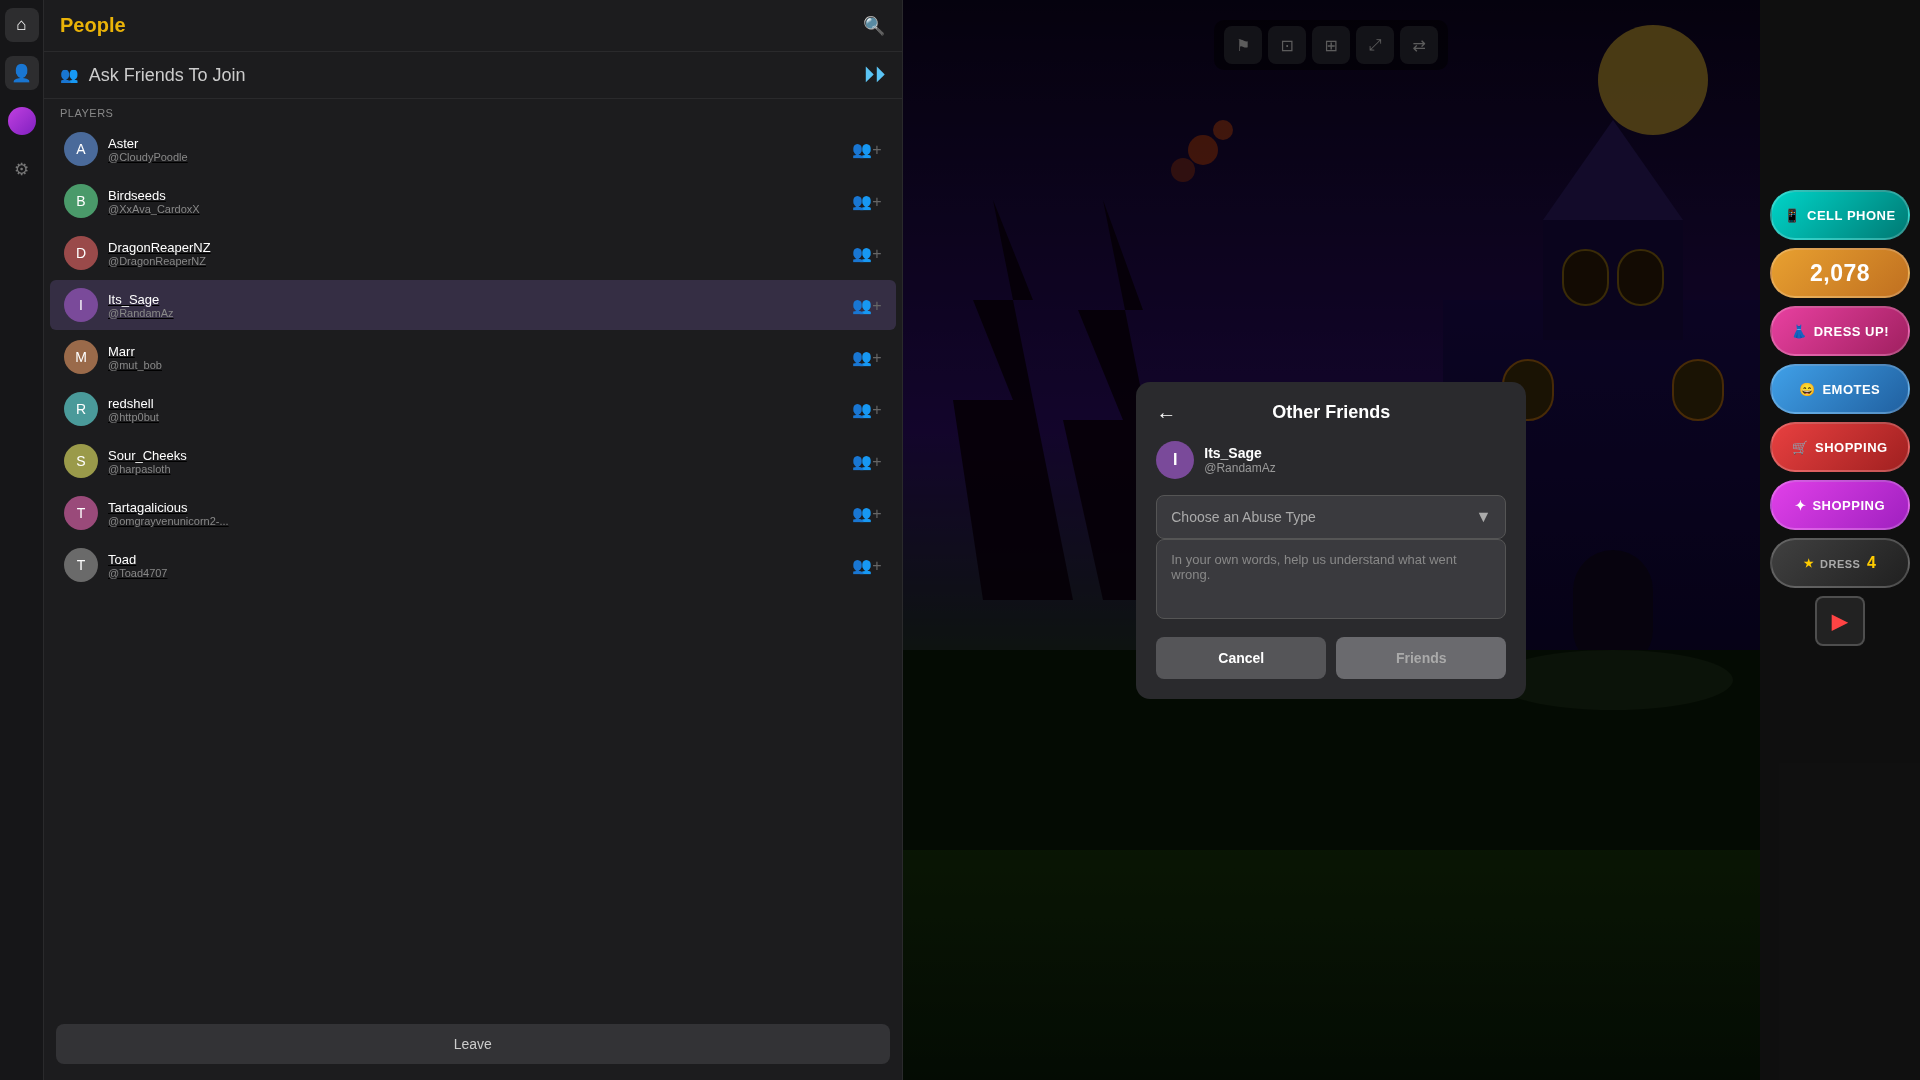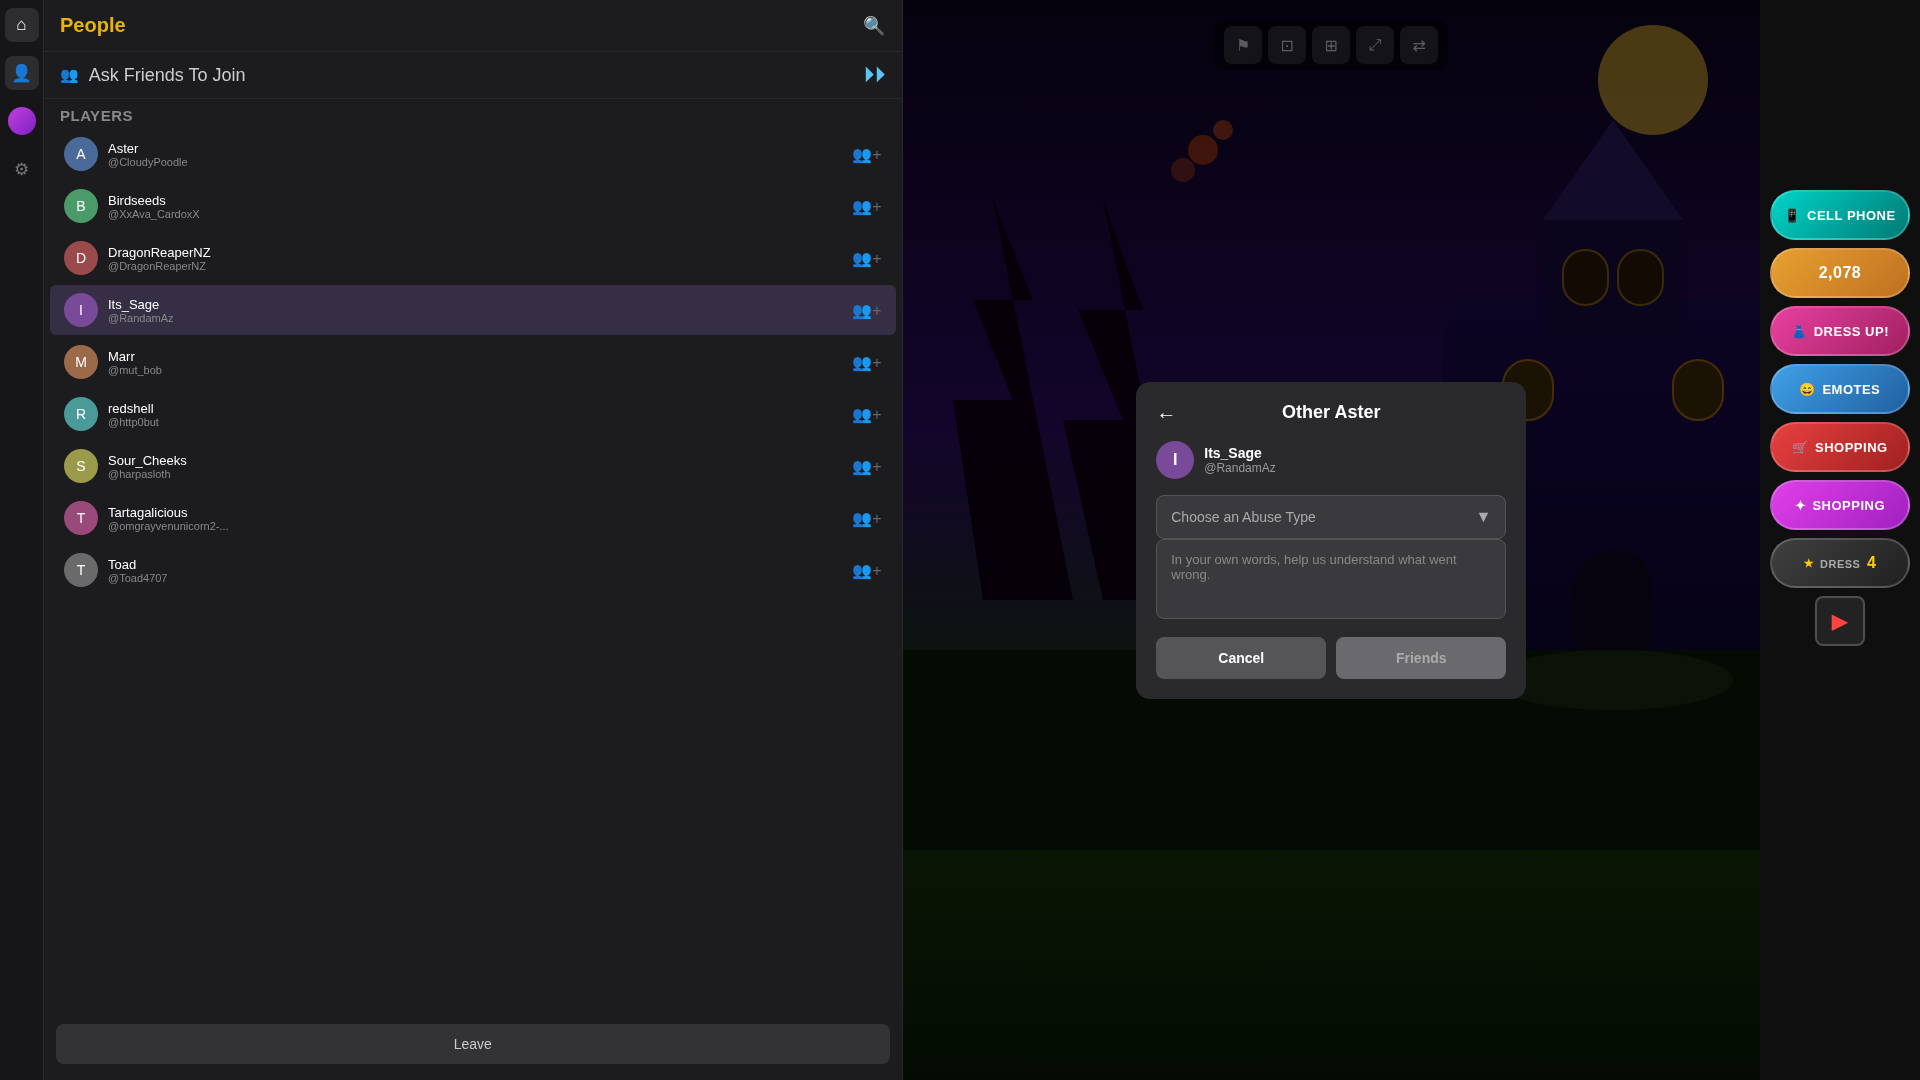--- a/index.html
+++ b/index.html
@@ -58,22 +58,22 @@
     }
 
     .toggle-icon {
       color: #5bc4f5;
       font-size: 22px;
     }
 
     .section-label {
       padding: 8px 16px 4px;
       color: #888888;
-      font-size: 15px;
-      font-weight: 700;
+      font-size: 11px;
+      font-weight: 400;
       letter-spacing: 0.5px;
     }
 
     .player-row {
       display: flex;
       align-items: center;
       justify-content: space-between;
       padding: 8px 14px;
       cursor: pointer;
       border-radius: 6px;
@@ -99,20 +99,21 @@
       align-items: center;
       justify-content: center;
       font-size: 14px;
       color: #fff;
       overflow: hidden;
     }
 
     .player-info {
       display: flex;
       flex-direction: column;
+      text-decoration: underline;
     }
 
     .player-name {
       color: #ffffff;
       font-size: 13px;
       font-weight: 500;
     }
 
     .player-handle {
       color: #888888;
@@ -201,21 +202,21 @@
       align-items: center;
       justify-content: center;
       font-size: 13px;
       font-weight: 700;
       cursor: pointer;
       letter-spacing: 0.5px;
       gap: 6px;
     }
 
     .btn-cell-phone { background: linear-gradient(135deg, #00d4c8, #007a74); color: #fff; margin-top: 180px; }
-    .btn-currency { background: linear-gradient(135deg, #e8a030, #c07020); color: #fff; font-size: 16px; font-weight: 800; }
+    .btn-currency { background: linear-gradient(135deg, #e8a030, #c07020); color: #fff; font-size: 23px; font-weight: 800; }
     .btn-dress-up { background: linear-gradient(135deg, #e840a0, #a02060); color: #fff; }
     .btn-emotes { background: linear-gradient(135deg, #40a0e8, #2060a0); color: #fff; }
     .btn-shopping { background: linear-gradient(135deg, #e84040, #a02020); color: #fff; }
     .btn-teleport { background: linear-gradient(135deg, #e040e8, #a020c0); color: #fff; }
     .btn-level { background: linear-gradient(135deg, #404040, #202020); color: #ffcc00; font-size: 11px; }
     .btn-youtube { background: #222; color: #ff4444; }
 
     
     .modal-overlay {
       position: absolute;
@@ -628,21 +629,21 @@
       <button class="toolbar-btn">⊞</button>
       <button class="toolbar-btn">⤢</button>
       <button class="toolbar-btn">⇄</button>
     </div>
 
     <div class="modal-overlay">
       <div class="modal">
 
         <div class="modal-header">
           <button class="modal-back-btn">←</button>
-          <span class="modal-title">Other Aster</span>
+          <span class="modal-title">Other Friends</span>
         </div>
 
         <div class="modal-user-row">
           <div class="modal-avatar av-purple" style="display:flex;align-items:center;justify-content:center;color:#fff;font-size:16px;font-weight:600;">I</div>
           <div class="modal-user-info">
             <span class="modal-username">Its_Sage</span>
             <span class="modal-handle">@RandamAz</span>
           </div>
         </div>
 

